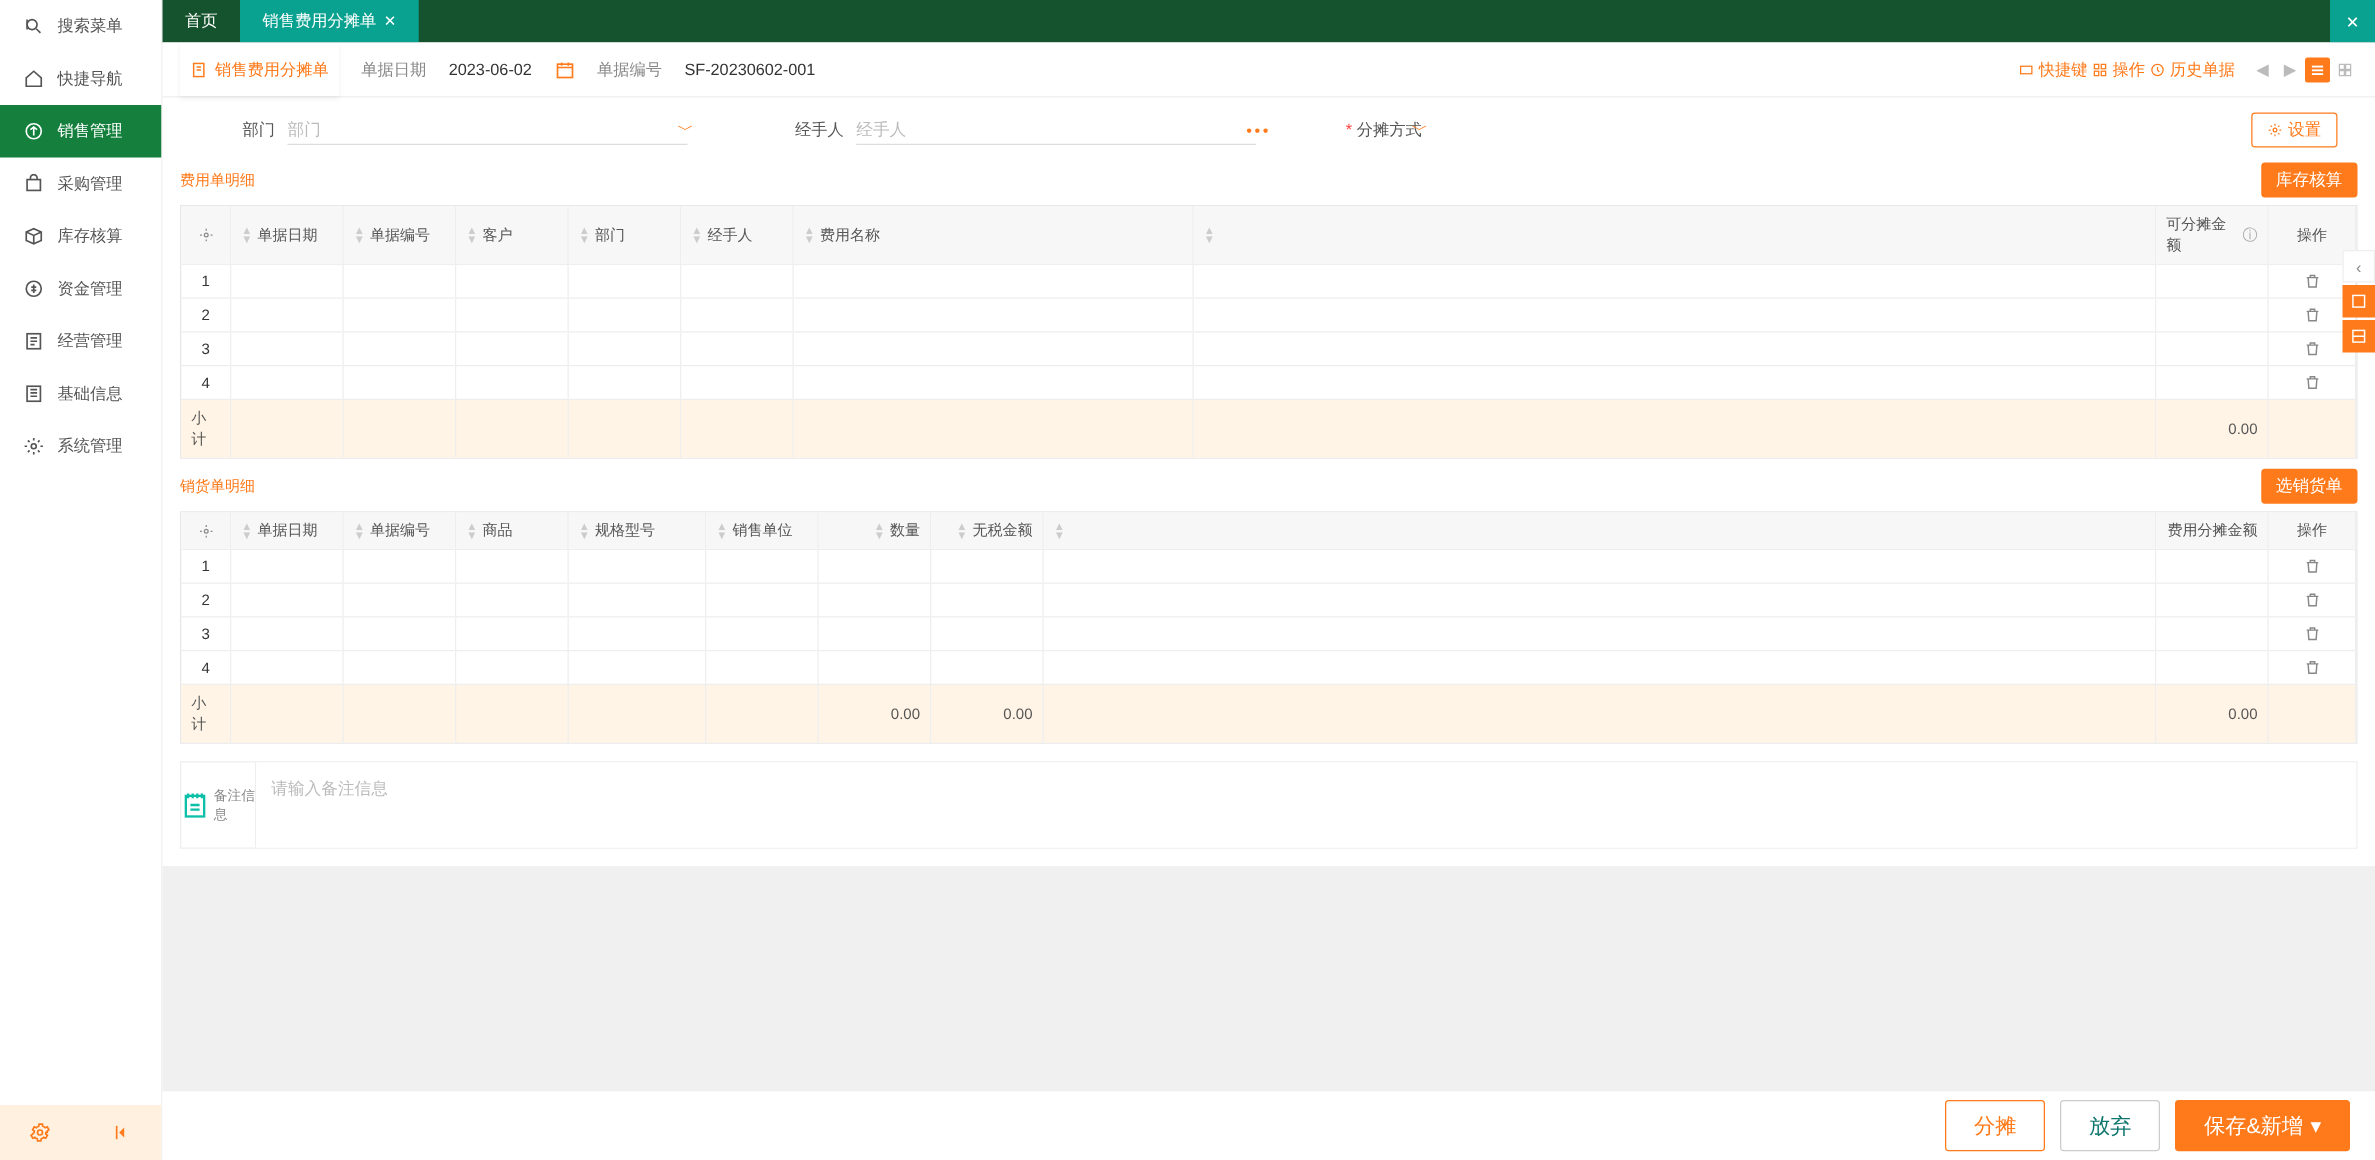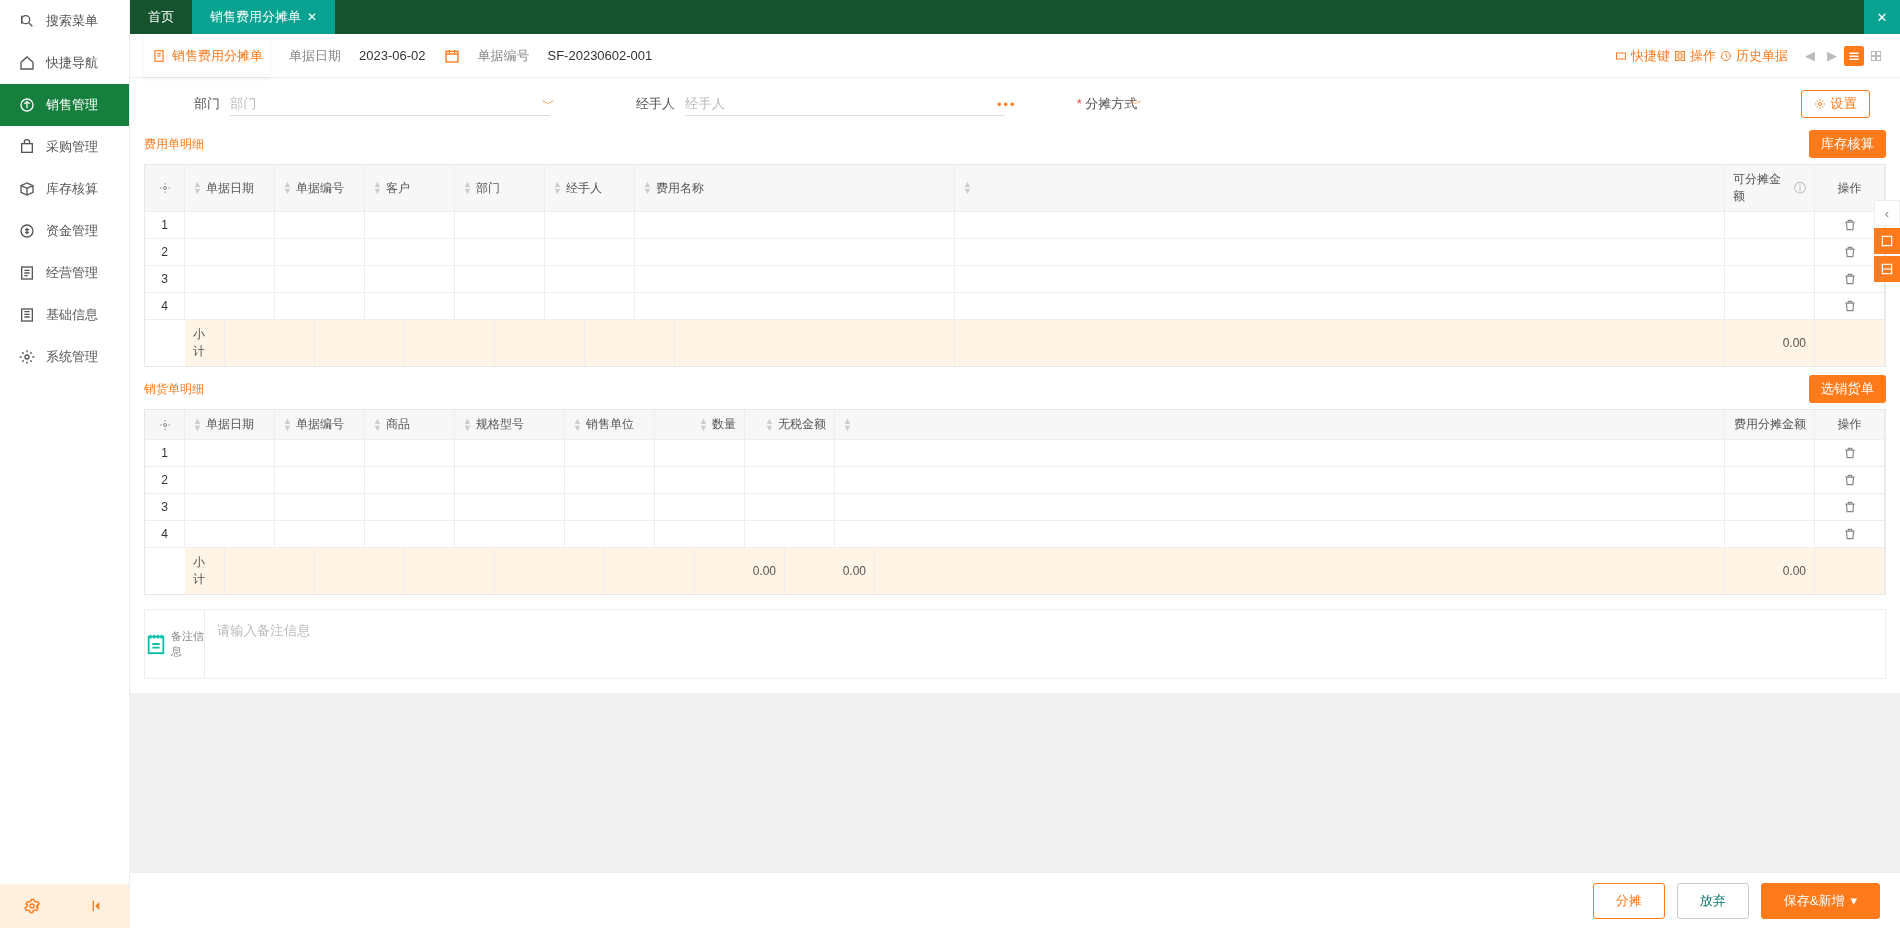--- a/index.html
+++ b/index.html
@@ -54,21 +54,21 @@
 .sec-title { color: #ff7a1a; font-size: 12px; }
 .sec-btn { margin-left: auto; background: #ff7a1a; color: #fff; border: none; padding: 5px 12px; border-radius: 3px; cursor: pointer; }
 
 
 .tbl { border: 1px solid #e7e7e7; margin-top: 6px; width: 100%; }
 .tr { display: flex; border-bottom: 1px solid #eee; }
 .tr:last-child { border-bottom: none; }
 .th, .td { padding: 6px 8px; border-right: 1px solid #eee; display: flex; align-items: center; font-size: 12px; }
 .th { background: #f7f7f7; color: #555; }
 .th .sort { color: #ccc; margin-right: 4px; font-size: 9px; line-height: 7px; }
-.tr.sum { background: #fff4e5; margin-left: 40px; }
+.tr.sum { background: #fff4e5; }
 .tr.sum .td { color: #555; }
 .col-idx { width: 40px; justify-content: center; }
 .col-last { flex: 0 0 70px; justify-content: center; }
 .col-a { width: 90px; }
 .col-b { width: 90px; }
 .col-c { width: 90px; }
 .col-d { width: 90px; }
 .col-e { width: 90px; }
 .col-f { width: 90px; flex:1; }
 .col-g { width: 770px; }
@@ -85,21 +85,21 @@
 
 .remarks { margin: 14px; border: 1px solid #eee; display: flex; height: 70px; }
 .remarks .lefty { width: 60px; display:flex;flex-direction:row;align-items:center;justify-content:center;gap:4px;border-right:1px solid #eee; }
 .remarks .lefty .ic { color:#0bbfa8; }
 .remarks .lefty .txt { font-size:11px; color:#888; }
 .remarks textarea { flex:1; border:none; padding:12px; resize:none; font-family:inherit; color:#333; }
 .remarks textarea::placeholder { color:#bbb; }
 
 
 .footer { margin-top: auto; height: 56px; display:flex;align-items:center;justify-content:flex-end;gap:12px;padding:0 20px;background:#fff;border-top:1px solid #eee; }
-.btn { padding: 8px 22px; border-radius: 3px; cursor:pointer; font-size:13px; }
+.btn { padding: 8px 22px; border-radius: 3px; cursor:pointer; font-size:17px; }
 .btn-outline-primary { border:1px solid #ff7a1a; color:#ff7a1a; background:#fff; }
 .btn-outline { border:1px solid #ccc; color:#0f766e; background:#fff; }
 .btn-primary { border:1px solid #ff7a1a; background:#ff7a1a; color:#fff; display:flex;align-items:center;gap:6px; }
 
 
 .rightrail { position:absolute; right:0; top:200px; display:flex;flex-direction:column; }
 .rr-item { width:26px;height:26px;background:#ff7a1a;margin-bottom:2px;display:flex;align-items:center;justify-content:center;color:#fff;cursor:pointer; }
 .rr-item.light { background:#fff;border:1px solid #eee;color:#888; }
 
 .content-scroll { flex:1; overflow:auto; background:#f5f5f5; padding-bottom:0; display:flex;flex-direction:column; }

